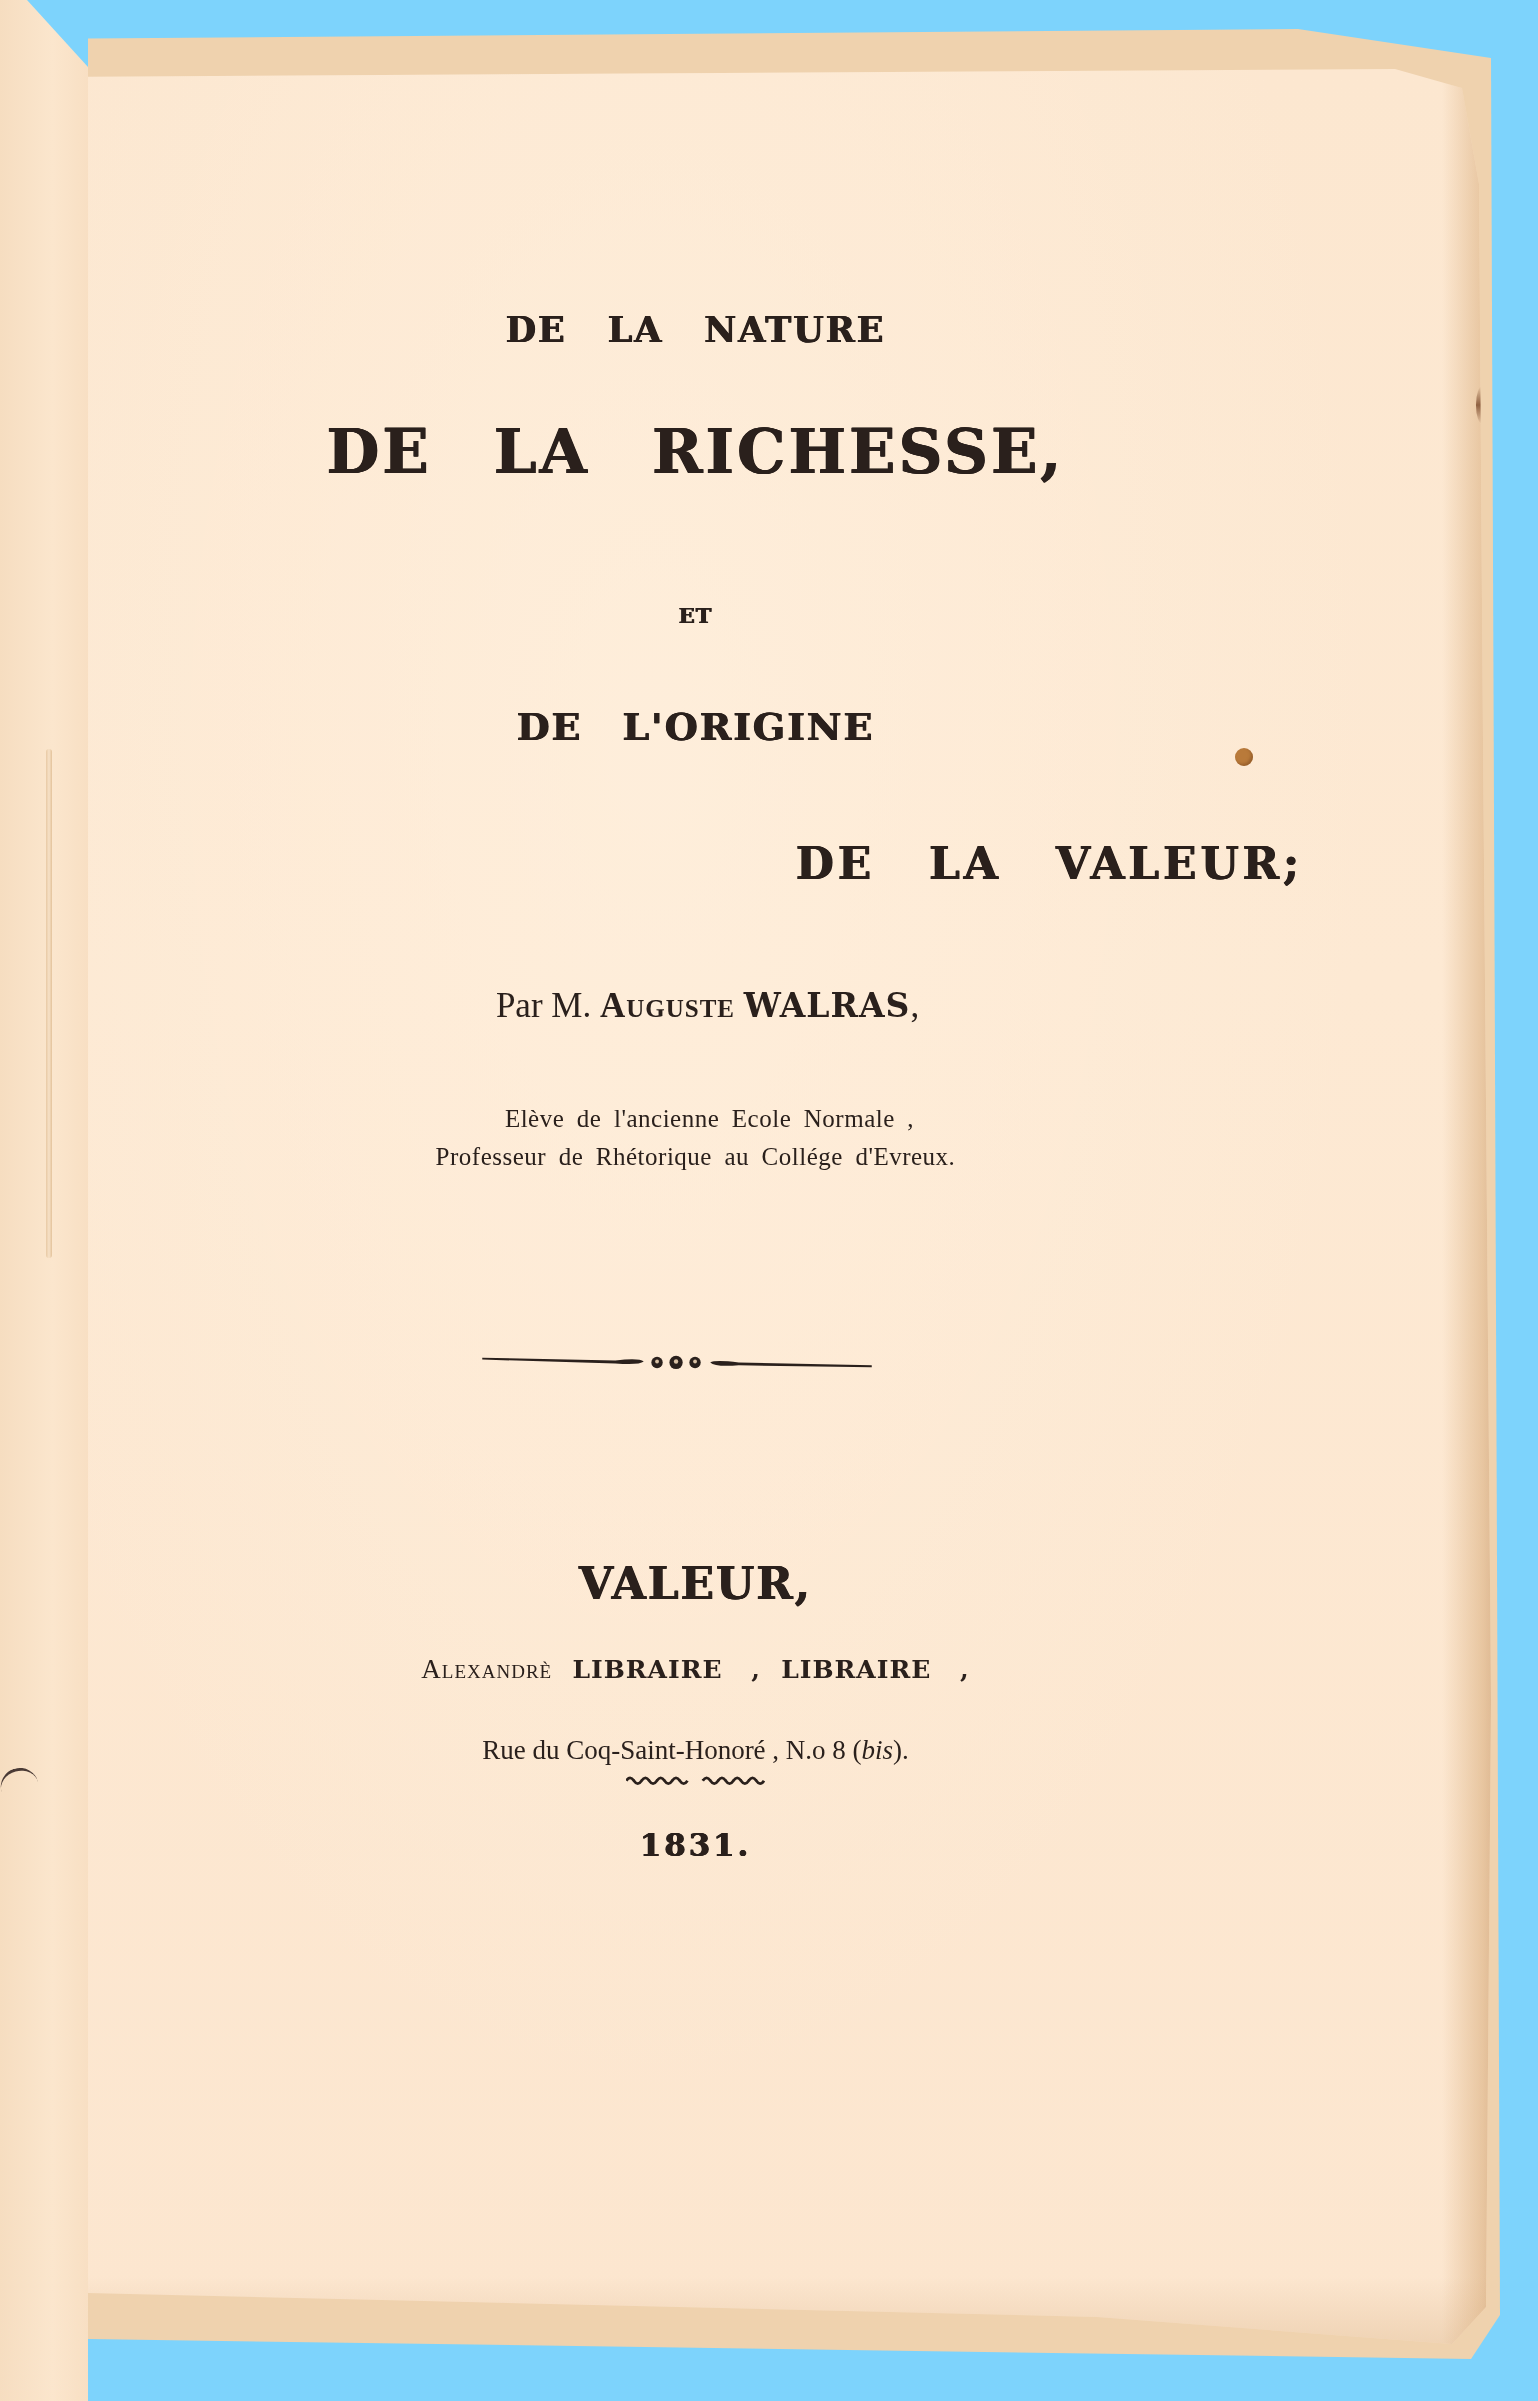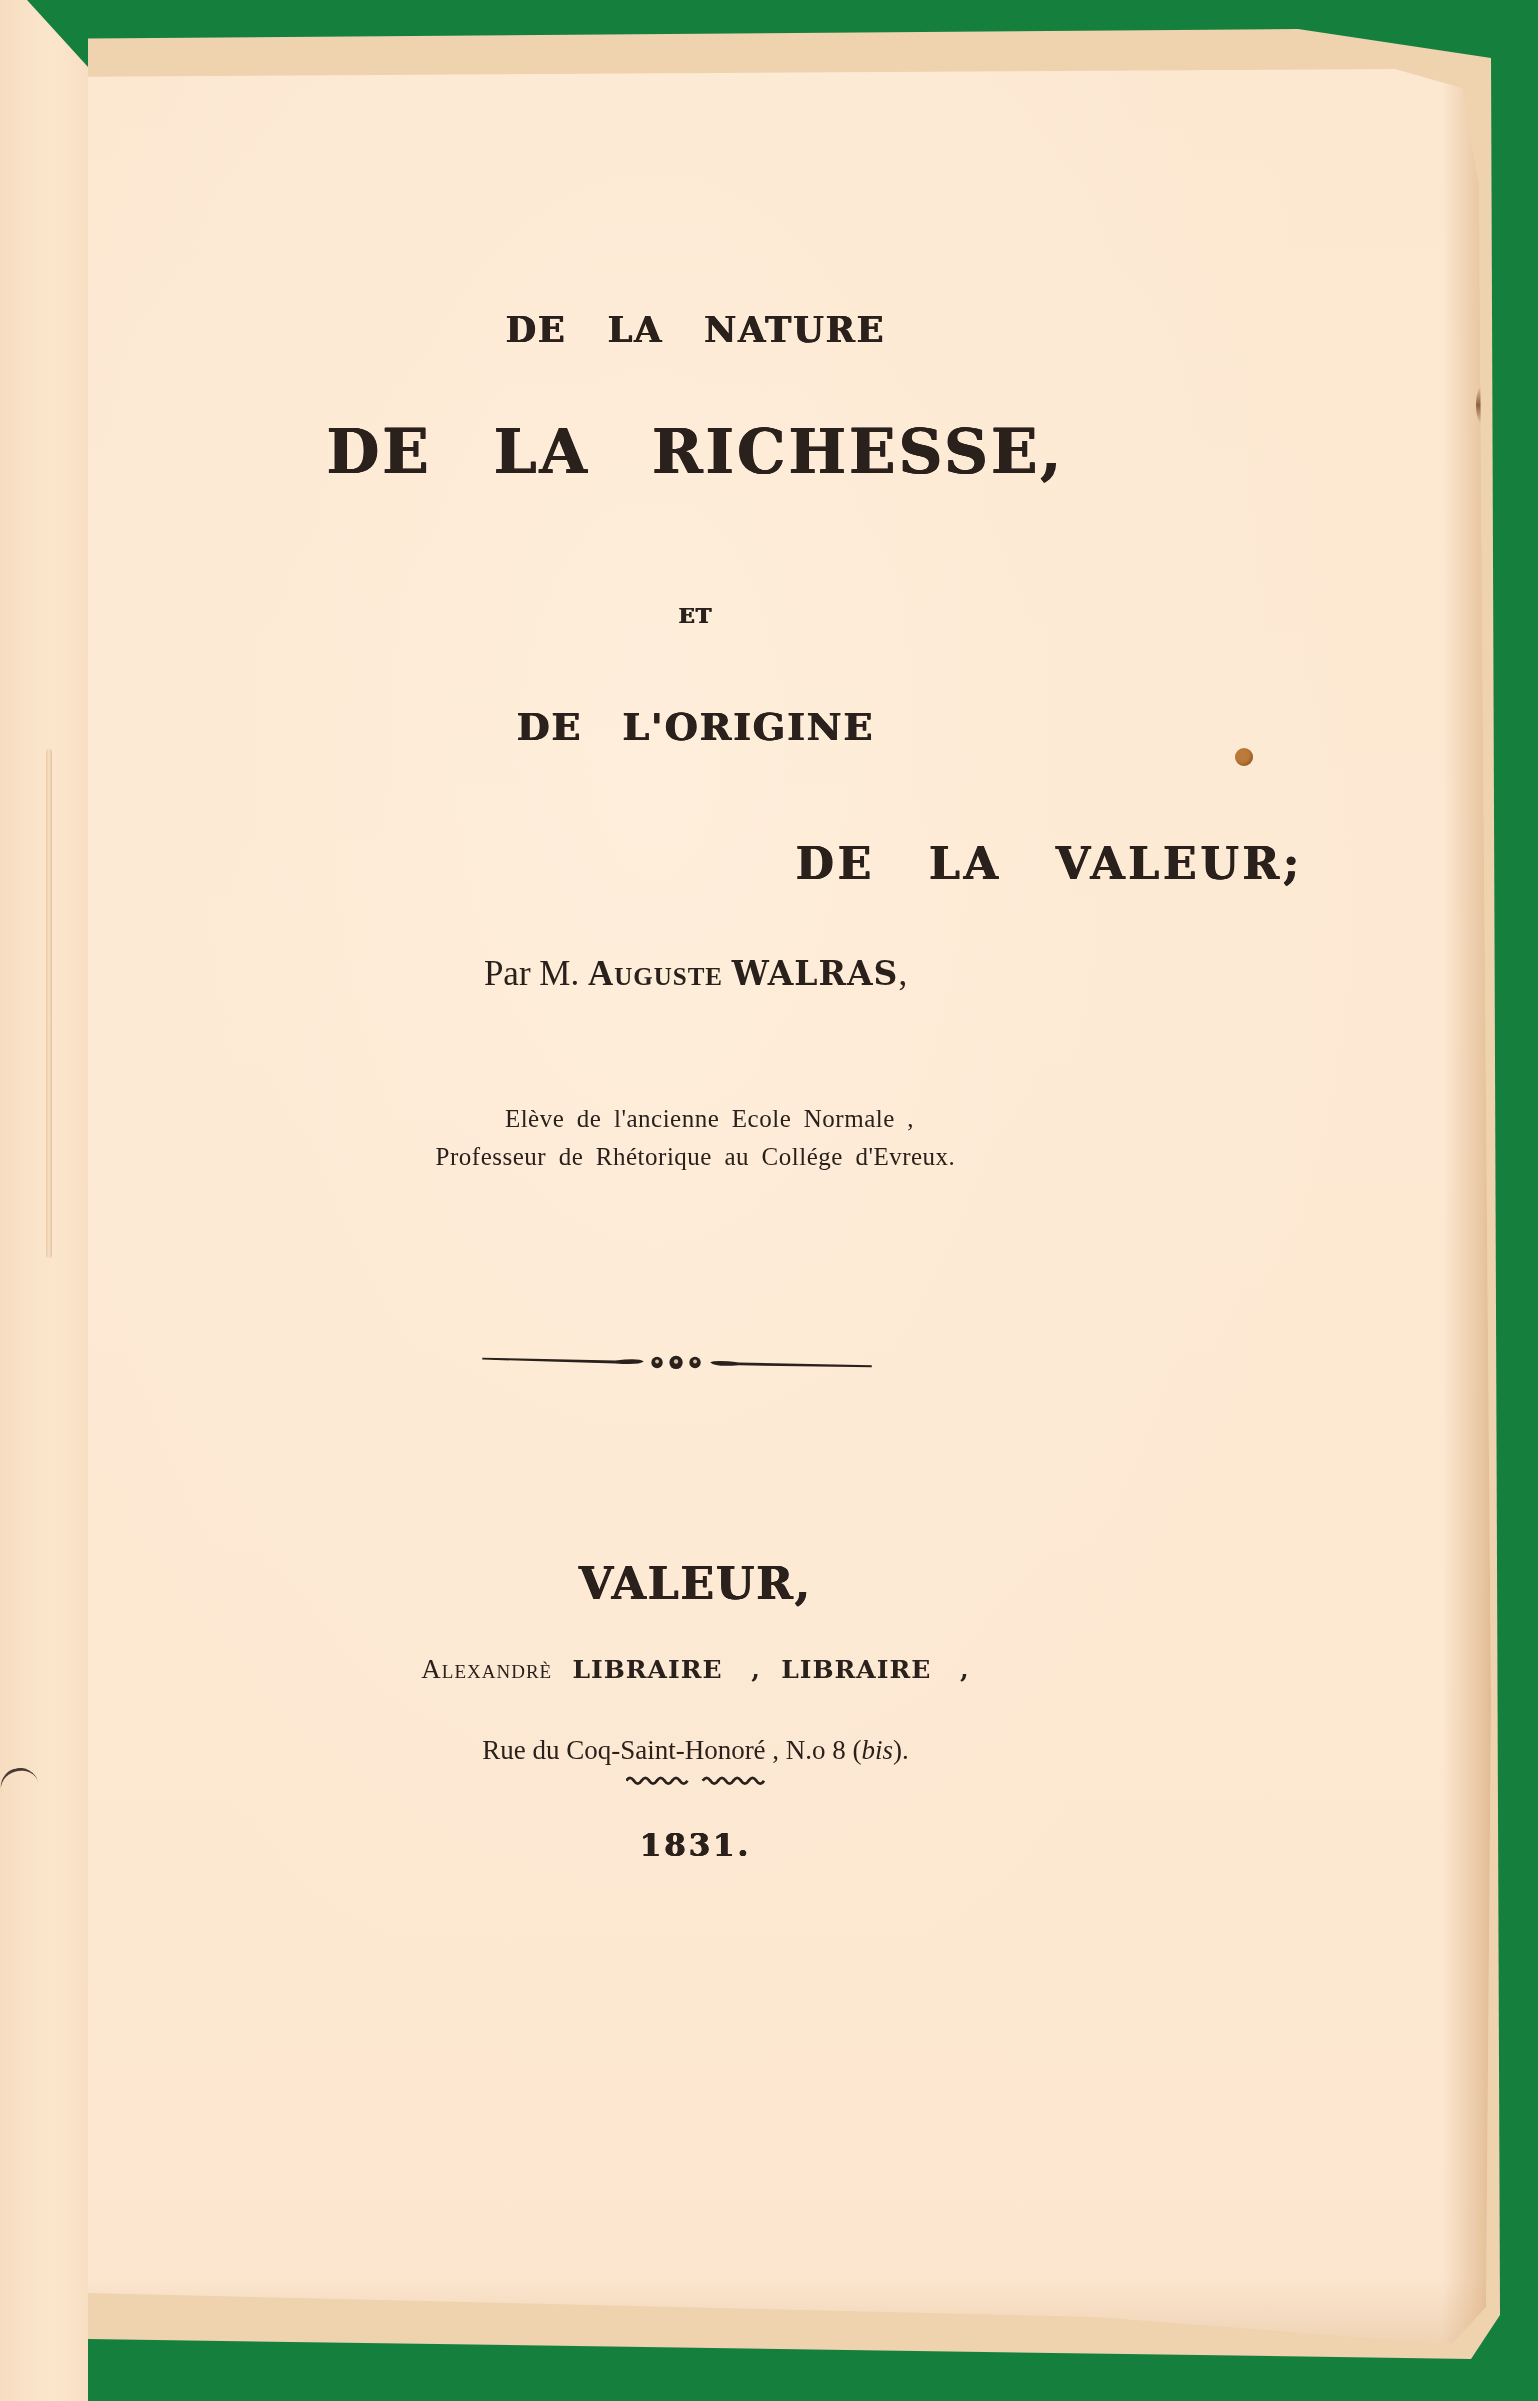--- a/index.html
+++ b/index.html
@@ -4,21 +4,21 @@
 <style>
   html, body {
     margin: 0; padding: 0;
     width: 1538px; height: 2402px;
     overflow: hidden;
     background: #f4f7fb;
   }
   .scene {
     position: relative;
     width: 1538px; height: 2402px;
-    background: #15803d;
+    background: #7dd3fc;
   }
   
   .left-page {
     position: absolute;
     left: 0; top: 0;
     width: 88px; height: 2402px;
     background: linear-gradient(90deg, #f6ddc0 0%, #fbe6cd 60%, #f8dfc3 100%);
     clip-path: polygon(0 0, 27px 0, 88px 67px, 88px 2402px, 0 2402px);
   }
   .left-page-fold {
@@ -101,24 +101,25 @@
     font-weight: bold;
     color: #2a201c;
     text-shadow: 0.5px 0 0 #2a201c, -0.5px 0 0 #2a201c;
   }
   .t1 { top: 309px; font-size: 35px; letter-spacing: 1.9px; word-spacing: 27px; }
   .t2 { top: 416px; font-size: 61px; letter-spacing: 2.9px; word-spacing: 38px; text-align: center; }
   .t3 { top: 603px; font-size: 21px; letter-spacing: 1px; }
   .t4 { top: 704px; font-size: 38px; letter-spacing: 1.9px; word-spacing: 25px; }
   .t5 { top: 838px; font-size: 44px; letter-spacing: 3.8px; word-spacing: 35px; text-align: right; }
   .byline {
-    top: 954px;
+    top: 986px;
     font-family: "Liberation Serif", serif;
     font-size: 35px;
     color: #2a201c;
+    padding-left: 12px;
   }
   .byline .sc { font-variant: small-caps; font-weight: bold; letter-spacing: 1px; }
   .byline .walras { font-family: "DejaVu Serif", serif; font-weight: bold; font-size: 33px; letter-spacing: 1px; }
   .credentials {
     font-family: "Liberation Serif", serif;
     font-size: 25px;
     color: #2a201c;
     letter-spacing: 0.5px;
   }
   .c1 { top: 1105px; word-spacing: 5.8px; margin-left: 14px; }

